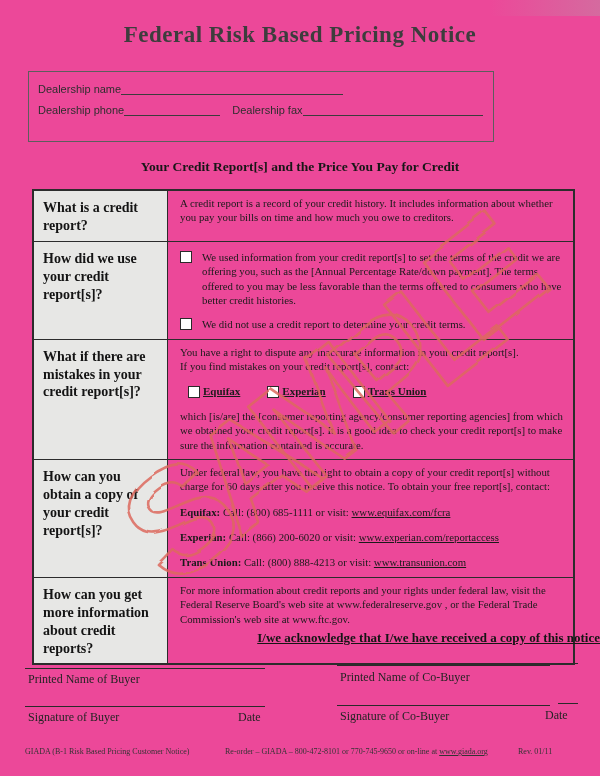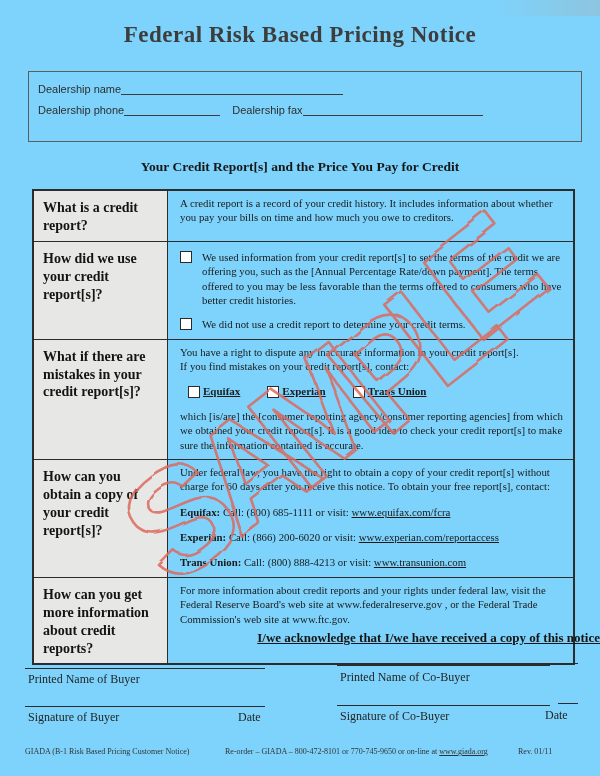--- a/index.html
+++ b/index.html
@@ -1,26 +1,26 @@
 <!DOCTYPE html>
 <html><head>
 <meta charset="utf-8">
 <style>
   html,body { margin:0; padding:0; background:#888; }
   .page {
-    position:relative; width:600px; height:776px; background:#7dd3fc;
+    position:relative; width:600px; height:776px; background:#ec4899;
     font-family:"Liberation Serif", serif; color:#1e1e1e; overflow:hidden;
     margin:0 auto; box-sizing:border-box;
   }
   .scanshade { position:absolute; top:0; right:0; width:110px; height:16px;
     background:linear-gradient(to left, rgba(170,170,170,.35), rgba(170,170,170,0)); }
   .title { position:absolute; top:22px; left:0; width:100%; text-align:center;
     font-size:23px; font-weight:bold; color:#3d3d3d; letter-spacing:.5px; }
   
-  .dbox { position:absolute; top:71px; left:28px; width:554px; height:71px;
+  .dbox { position:absolute; top:71px; left:28px; width:466px; height:71px;
     border:1px solid #5d5d5d; box-sizing:border-box; padding:9px 8px 0 9px;
     font-family:"Liberation Sans", sans-serif; font-size:11px; color:#2e2e2e; }
   .frow { display:flex; align-items:flex-end; margin-bottom:7px; height:14px; }
   .flabel { white-space:nowrap; }
   .fline { border-bottom:1px solid #3c3c3c; height:12px; display:inline-block; }
   .subtitle { position:absolute; top:159px; left:0; width:100%; text-align:center;
     font-size:13.5px; font-weight:bold; color:#171717; }
   
   .ntable { position:absolute; top:189px; left:32px; width:543px;
     border-collapse:collapse; }

